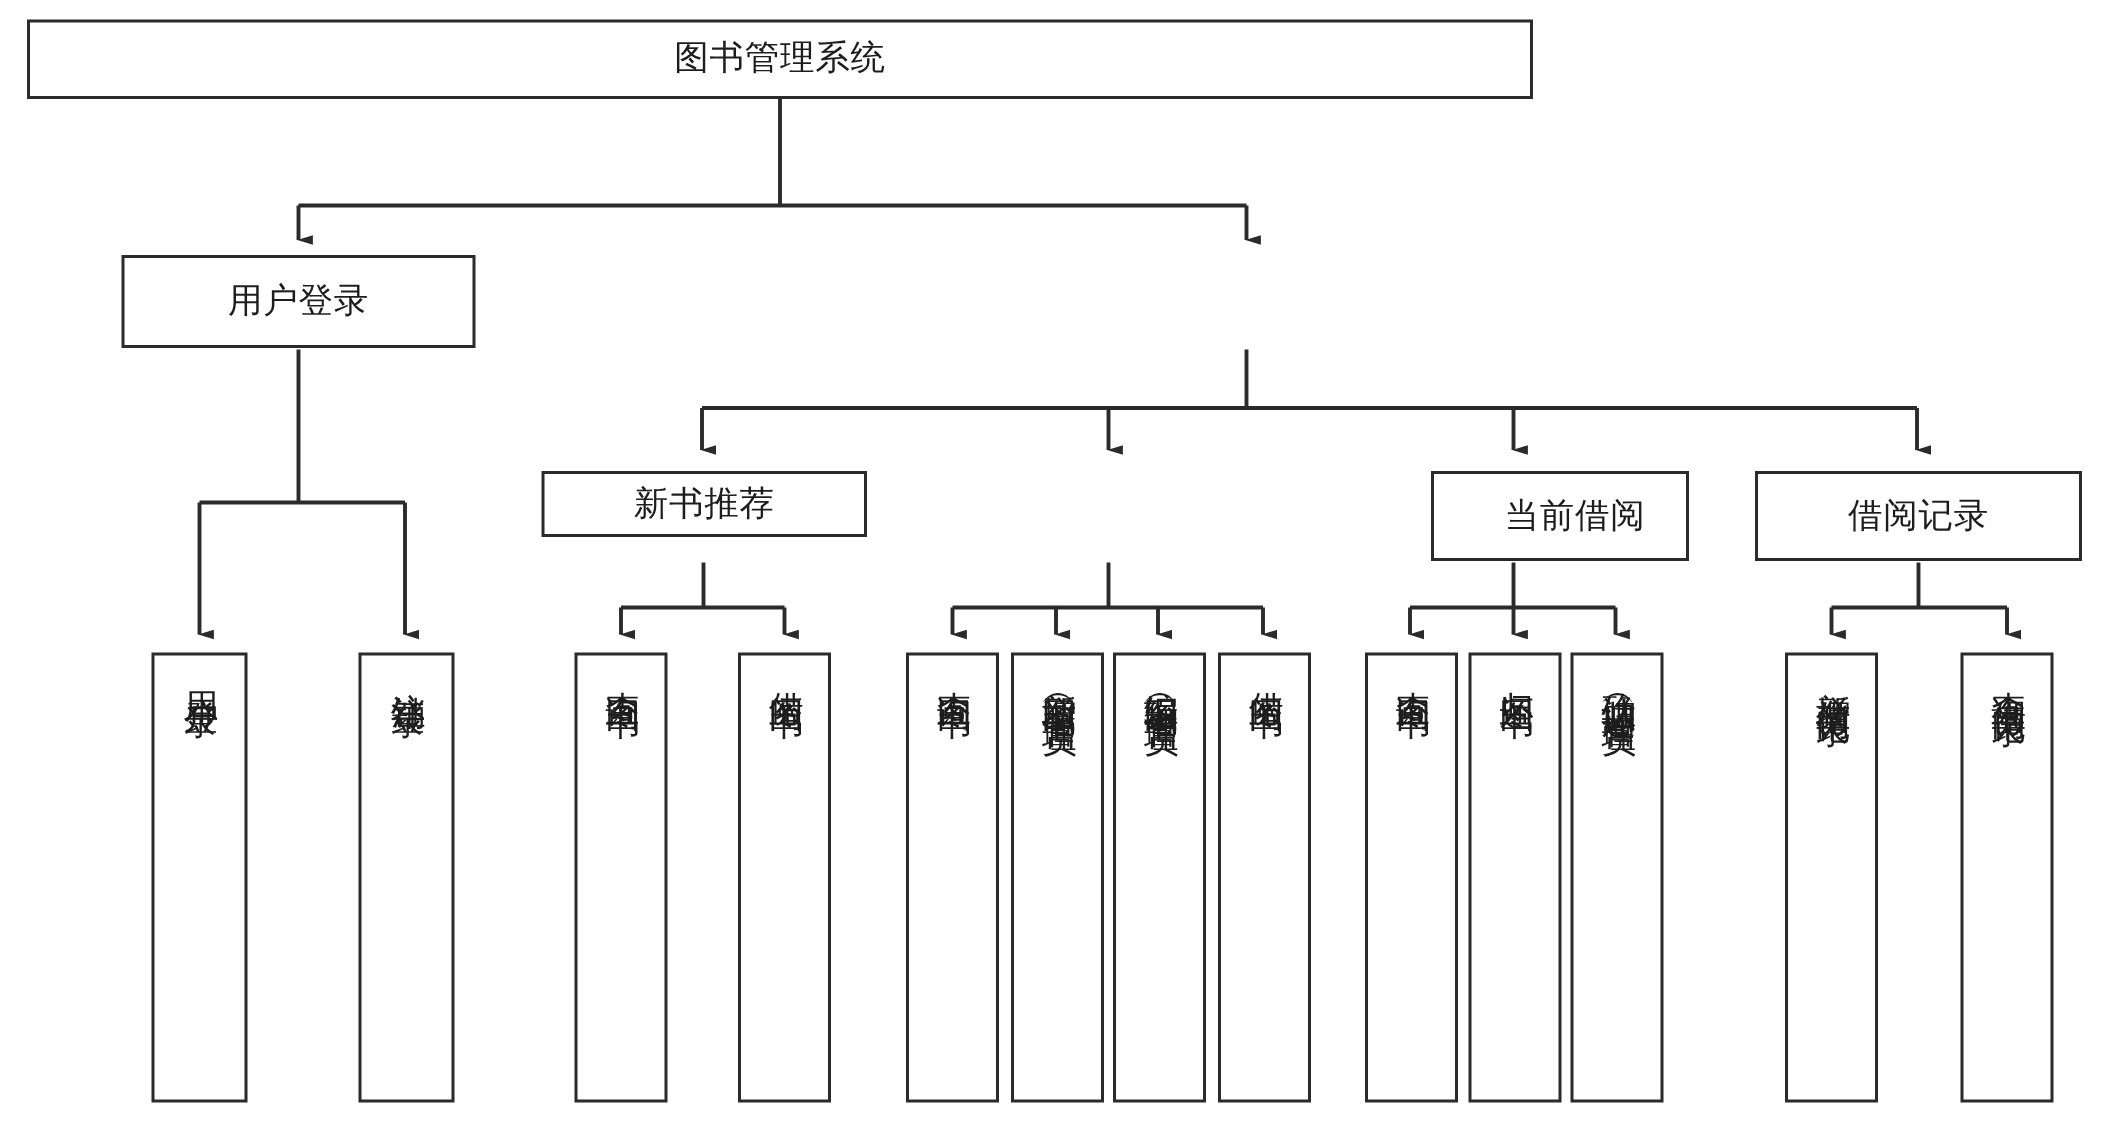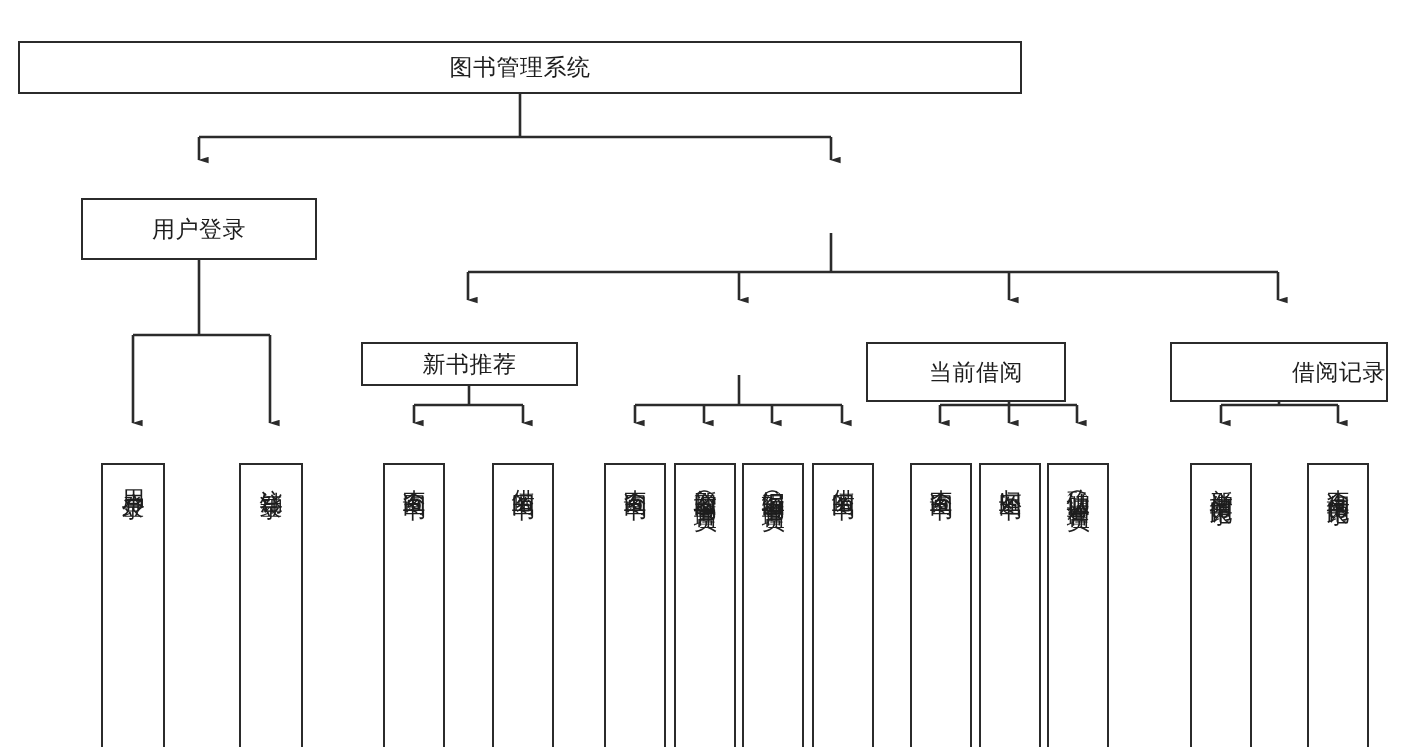--- a/index.html
+++ b/index.html
@@ -29,21 +29,20 @@
   }
   .node {
     position: absolute;
     box-sizing: border-box;
     border: 2px solid #2b2b2b;
     background: #ffffff;
     display: flex;
     align-items: center;
     justify-content: center;
     text-align: center;
-    margin-top: 28px;
   }
   .node-label {
     display: block;
     line-height: 1.25;
     color: #1d1d1d;
     letter-spacing: 0.5px;
   }
   .node.horizontal .node-label {
     writing-mode: horizontal-tb;
     font-size: 23px;
@@ -144,24 +143,24 @@
     <span class="node-label">图书管理系统</span>
   </div>
 
   <div class="node horizontal" style="left:81px; top:170px; width:236px; height:62px;">
     <span class="node-label">用户登录</span>
   </div>
 
   <div class="node horizontal" style="left:361px; top:314px; width:217px; height:44px;">
     <span class="node-label">新书推荐</span>
   </div>
-  <div class="node horizontal" style="left:866px; top:314px; width:200px; height:60px;padding-left:20px;">
+  <div class="node horizontal" style="left:954px; top:314px; width:172px; height:60px;padding-left:20px;">
     <span class="node-label">当前借阅</span>
   </div>
-  <div class="node horizontal" style="left:1170px; top:314px; width:218px; height:60px;justify-content:flex-end;">
+  <div class="node horizontal" style="left:1170px; top:314px; width:218px; height:60px;">
     <span class="node-label">借阅记录</span>
   </div>
 
   <div class="node vertical" style="left:101px; top:435px; width:64px; height:300px;">
     <span class="node-label">用户登录</span>
   </div>
   <div class="node vertical" style="left:239px; top:435px; width:64px; height:300px;">
     <span class="node-label">注销登录</span>
   </div>
 

